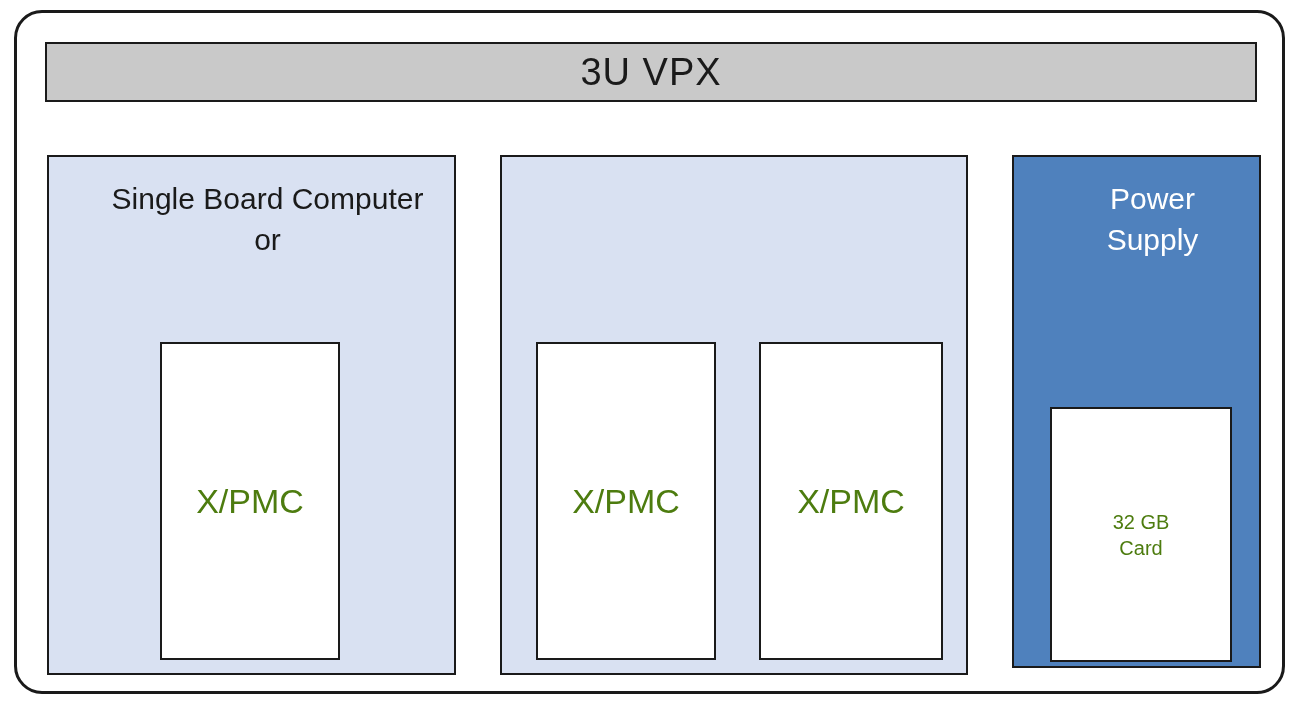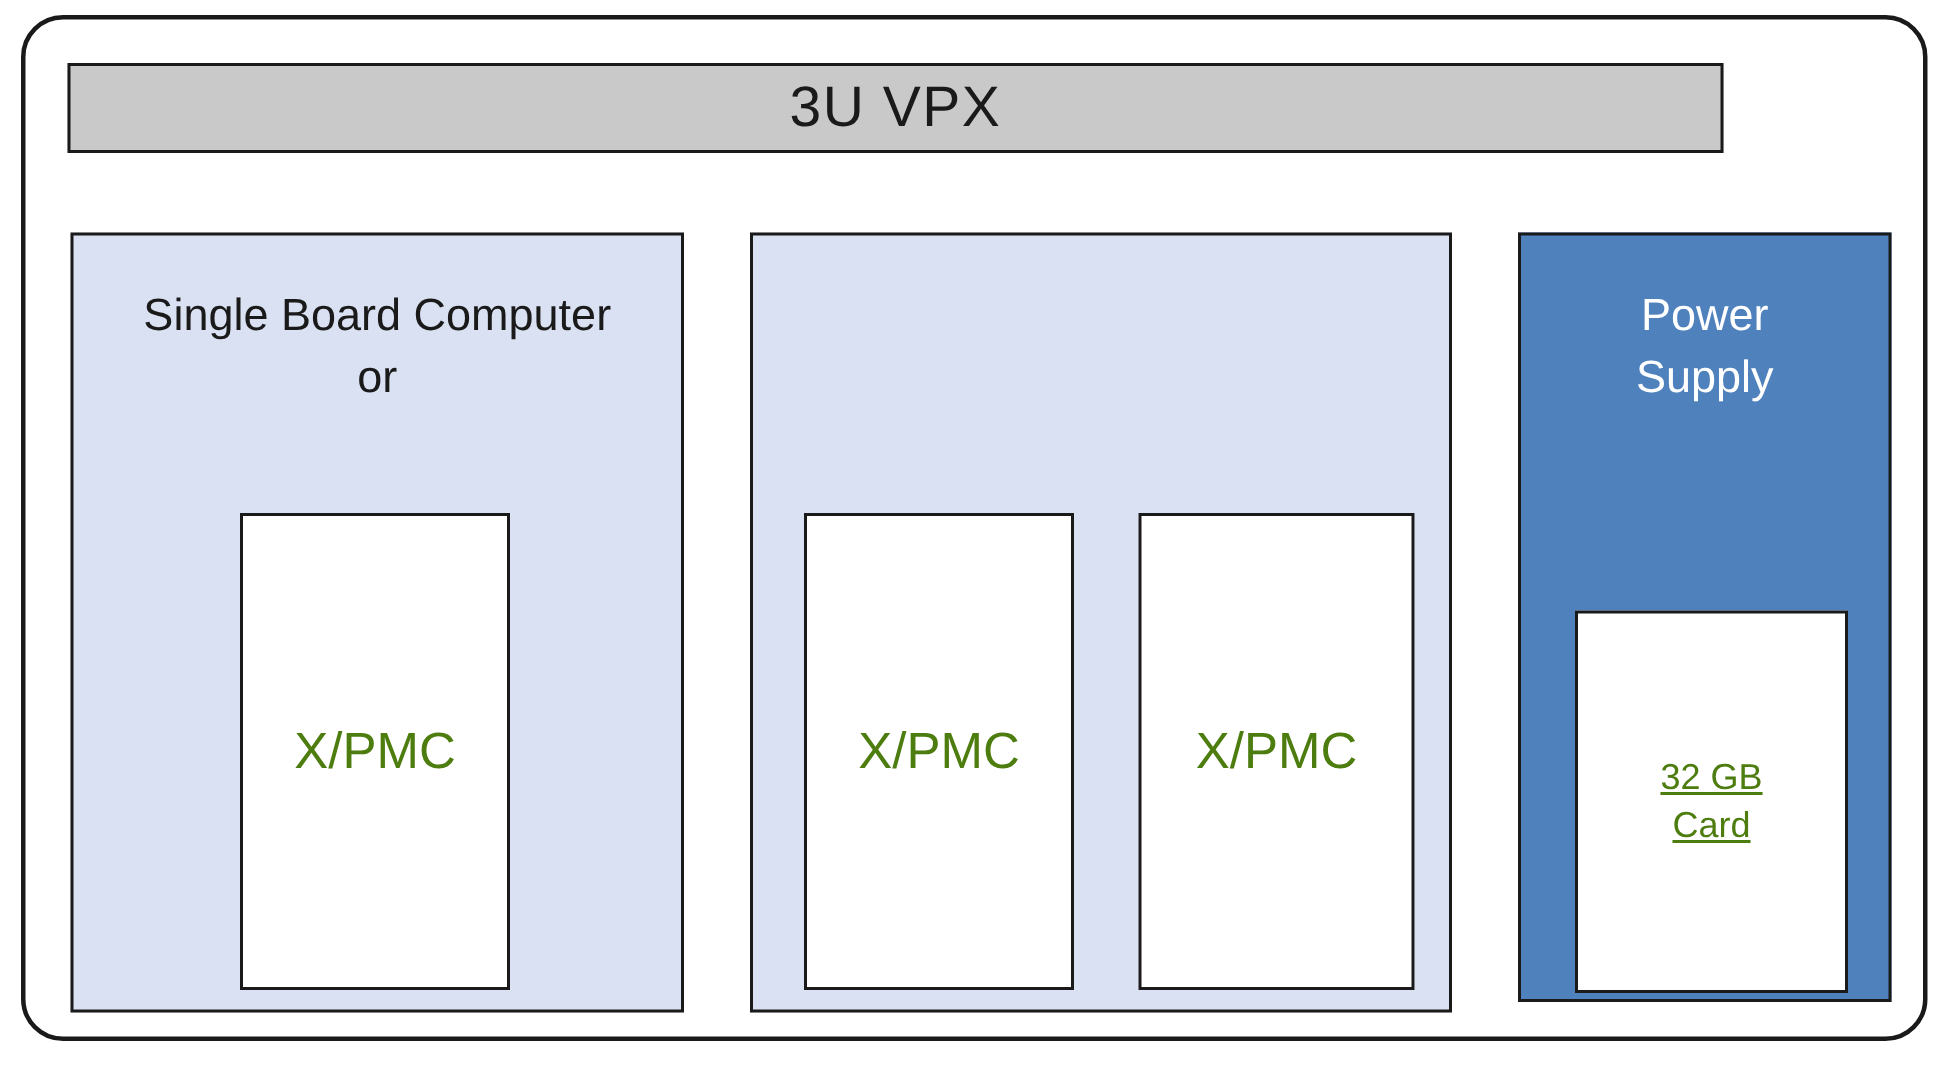--- a/index.html
+++ b/index.html
@@ -27,21 +27,21 @@
     border: 3px solid var(--border, #1a1a1a);
     border-radius: 28px;
     background: #ffffff;
     box-sizing: border-box;
   }
 
   .header-bar {
     position: absolute;
     left: 45px;
     top: 42px;
-    width: 1104px;
+    width: 1212px;
     height: 60px;
     background: var(--header-bg, #c9c9c9);
     border: 2px solid var(--border, #1a1a1a);
     box-sizing: border-box;
     display: flex;
     align-items: center;
     justify-content: center;
     font-size: 38px;
     letter-spacing: 1px;
   }
@@ -77,27 +77,26 @@
 
   .block-power {
     left: 1012px;
     top: 155px;
     width: 249px;
     height: 513px;
   }
 
   .block-label {
     position: absolute;
-    left: 0;
+    left: 16px;
     top: 22px;
     width: 100%;
     text-align: center;
     font-size: 30px;
     line-height: 1.35;
-    margin-top: 12px;
   }
 
   .inner-box {
     position: absolute;
     box-sizing: border-box;
     background: var(--inner-box-bg, #ffffff);
     border: 2px solid var(--border, #1a1a1a);
     color: #4d7c0f;
     display: flex;
     flex-direction: column;
@@ -127,22 +126,21 @@
     top: 185px;
     width: 184px;
     height: 318px;
   }
 
   .power-flash {
     left: 36px;
     top: 250px;
     width: 182px;
     height: 255px;
-    font-size: 24px;
-    text-decoration: underline;
+    font-size: 20px;
   }
 </style>
 </head>
 <body>
 
 <div class="canvas">
   <div class="outer-frame"></div>
 
   <div class="header-bar">
     <span>3U VPX</span>

